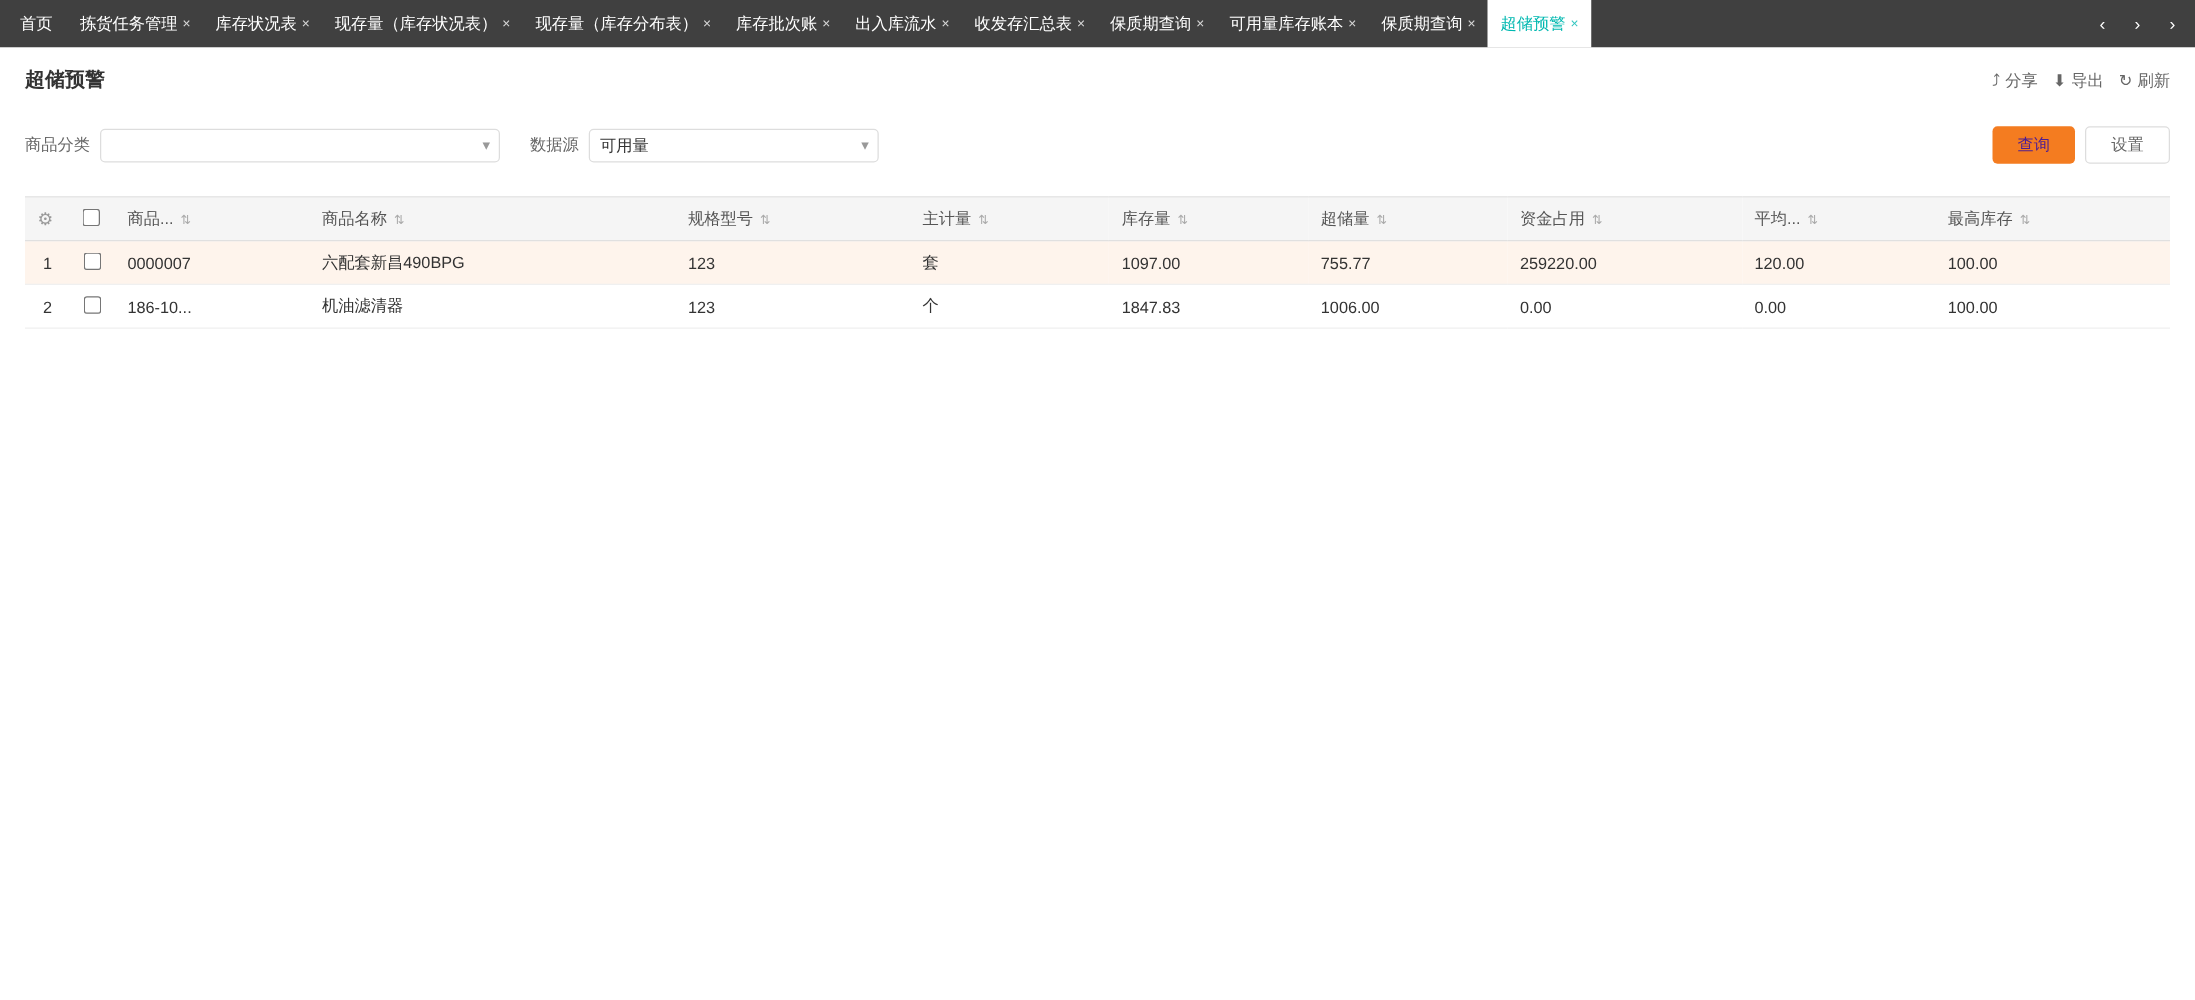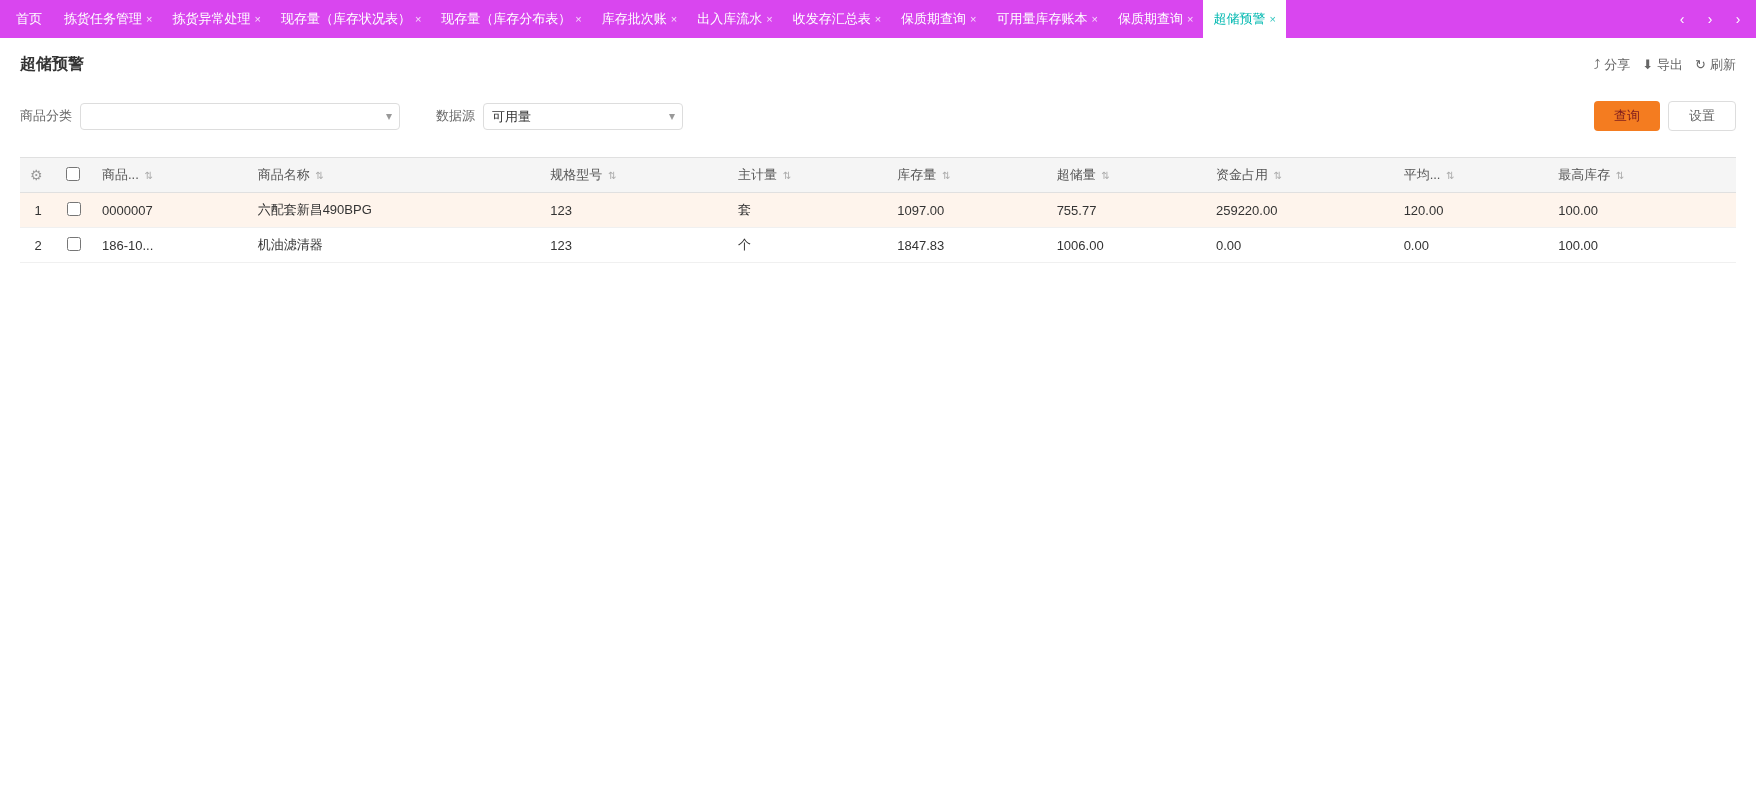--- a/index.html
+++ b/index.html
@@ -2,21 +2,21 @@
 <html><head>
   <meta charset="utf-8">
   <style>
     * { box-sizing: border-box; margin: 0; padding: 0; }
     body { font-family: "Microsoft YaHei", Arial, sans-serif; font-size: 13px; background: #f5f5f5; color: #333; }
 
     
     .nav-bar {
       display: flex;
       align-items: center;
-      background: #d946ef;
+      background: #404040;
       height: 38px;
       padding: 0 4px;
       overflow: hidden;
     }
     .nav-item {
       display: flex;
       align-items: center;
       padding: 0 10px;
       height: 50px;
       color: #fff;
@@ -85,21 +85,21 @@
       gap: 4px;
       color: #666;
       cursor: pointer;
       font-size: 13px;
     }
 
     
     .filter-row {
       display: flex;
       align-items: center;
-      gap: 36px;
+      gap: 24px;
       margin-bottom: 16px;
       padding: 10px 0;
     }
     .filter-item {
       display: flex;
       align-items: center;
       gap: 8px;
     }
     .filter-label {
       color: #666;
@@ -131,21 +131,21 @@
       pointer-events: none;
       font-size: 12px;
     }
     .filter-actions {
       margin-left: auto;
       display: flex;
       gap: 8px;
     }
     .btn-query {
       background: #f47c20;
-      color: #7f1d1d;
+      color: #4c1d95;
       border: none;
       border-radius: 4px;
       padding: 6px 20px;
       cursor: pointer;
       font-size: 13px;
     }
     .btn-settings {
       background: #fff;
       color: #666;
       border: 1px solid #ddd;
@@ -209,21 +209,21 @@
 <body>
 
 <div class="nav-bar">
   <span class="nav-home">首页</span>
 
   <div class="nav-item">
     <span>拣货任务管理</span>
     <span class="close-btn">×</span>
   </div>
   <div class="nav-item">
-    <span>拣货异常处理</span>
+    <span>库存状况表</span>
     <span class="close-btn">×</span>
   </div>
   <div class="nav-item">
     <span>现存量（库存状况表）</span>
     <span class="close-btn">×</span>
   </div>
   <div class="nav-item">
     <span>现存量（库存分布表）</span>
     <span class="close-btn">×</span>
   </div>
@@ -290,21 +290,21 @@
         <select class="filter-select">
           <option value=""></option>
         </select>
         <span class="chevron">▾</span>
       </div>
     </div>
 
     <div class="filter-item">
       <span class="filter-label">数据源</span>
       <div class="filter-select-wrapper">
-        <select class="filter-select" style="width:200px;">
+        <select class="filter-select" style="width:232px;">
           <option value="可用量" selected="">可用量</option>
         </select>
         <span class="chevron">▾</span>
       </div>
     </div>
 
     <div class="filter-actions">
       <button class="btn-query">查询</button>
       <button class="btn-settings">设置</button>
     </div>

